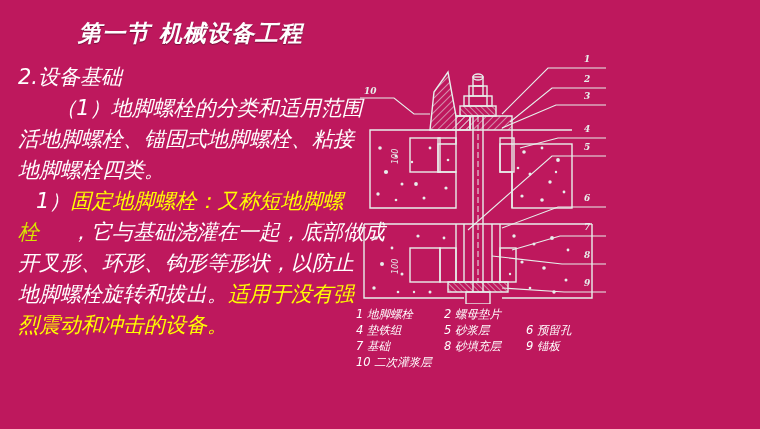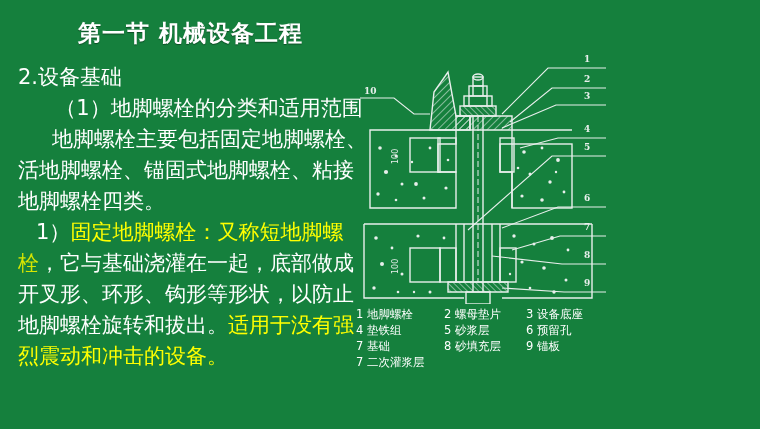--- a/index.html
+++ b/index.html
@@ -3,21 +3,21 @@
 <meta charset="utf-8">
 <style>
   html,body{margin:0;padding:0;}
   body{
     width:760px;height:429px;
     background:#013b33;
     font-family:"DejaVu Sans","Liberation Sans",sans-serif;
     overflow:hidden;
     position:relative;
   }
-  .slide{position:absolute;inset:0;background:#15803d;}
+  .slide{position:absolute;inset:0;background:#be185d;font-style:italic;}
 
   
   .title{
     position:absolute;left:78px;top:18px;
     font-size:23px;font-weight:bold;color:#ffffff;
     letter-spacing:1px;white-space:nowrap;
     text-shadow:0 1px 1px rgba(0,0,0,.4);
   }
 
   
@@ -51,25 +51,24 @@
 <body>
 
 <div class="slide">
 
   <div class="title">第一节  机械设备工程</div>
 
   <div class="body-col">
     <p class="ind1">2.设备基础</p>
     <div id="body-lines">
         <p class="ind2"><span style="color: rgb(255, 255, 255);">（1）地脚螺栓的分类和适用范围</span></p>
-        <p class="ind2"><span style="color: rgb(255, 255, 255);">地脚螺栓主要包括固定地脚螺栓、</span></p>
         <p class="ind1"><span style="color: rgb(255, 255, 255);">活地脚螺栓、锚固式地脚螺栓、粘接</span></p>
         <p class="ind1"><span style="color: rgb(255, 255, 255);">地脚螺栓四类。</span></p>
         <p class="ind3"><span style="color: rgb(255, 255, 255);">1）</span><span style="color: rgb(255, 255, 0);">固定地脚螺栓：又称短地脚螺</span></p>
-        <p class="ind1"><span style="color: rgb(216, 230, 0);">栓</span><span style="color: rgb(255, 255, 255);">，它与基础浇灌在一起，底部做成</span></p>
+        <p class="ind1"><span style="color: rgb(216, 230, 0);">栓</span><span style="color: rgb(255, 255, 255); margin-left: 31px;">，它与基础浇灌在一起，底部做成</span></p>
         <p class="ind1"><span style="color: rgb(255, 255, 255);">开叉形、环形、钩形等形状，以防止</span></p>
         <p class="ind1"><span style="color: rgb(255, 255, 255);">地脚螺栓旋转和拔出。</span><span style="color: rgb(255, 255, 0);">适用于没有强</span></p>
         <p class="ind1"><span style="color: rgb(255, 255, 0); text-align: center;">烈震动和冲击的设备。</span></p>
       </div>
   </div>
 
   <div class="diagram">
     <svg width="262" height="252" viewBox="0 0 262 252" xmlns="http://www.w3.org/2000/svg">
       <defs>
         <pattern id="hatch" width="5" height="5" patternUnits="userSpaceOnUse" patternTransform="rotate(45)">
@@ -214,33 +213,32 @@
       <text x="46" y="112" fill="#e8efec" font-size="8" transform="rotate(-90 46 112)">100</text>
       <text x="46" y="222" fill="#e8efec" font-size="8" transform="rotate(-90 46 222)">100</text>
     </svg>
   </div>
 
   <div class="legend">
     <div id="legend-rows">
         <div class="lrow">
           <span class="c1">1 地脚螺栓</span>
           <span class="c2">2 螺母垫片</span>
-          <span class="c3">3 设备底座</span>
         </div>
         <div class="lrow">
           <span class="c1">4 垫铁组</span>
           <span class="c2">5 砂浆层</span>
           <span class="c3">6 预留孔</span>
         </div>
         <div class="lrow">
           <span class="c1">7 基础</span>
           <span class="c2">8 砂填充层</span>
           <span class="c3">9 锚板</span>
         </div>
         <div class="lrow">
-          <span class="c1">7 二次灌浆层</span>
+          <span class="c1">10 二次灌浆层</span>
           <span class="c2"></span>
           <span class="c3"></span>
         </div>
       </div>
   </div>
 
 </div>
 
 </body></html>

